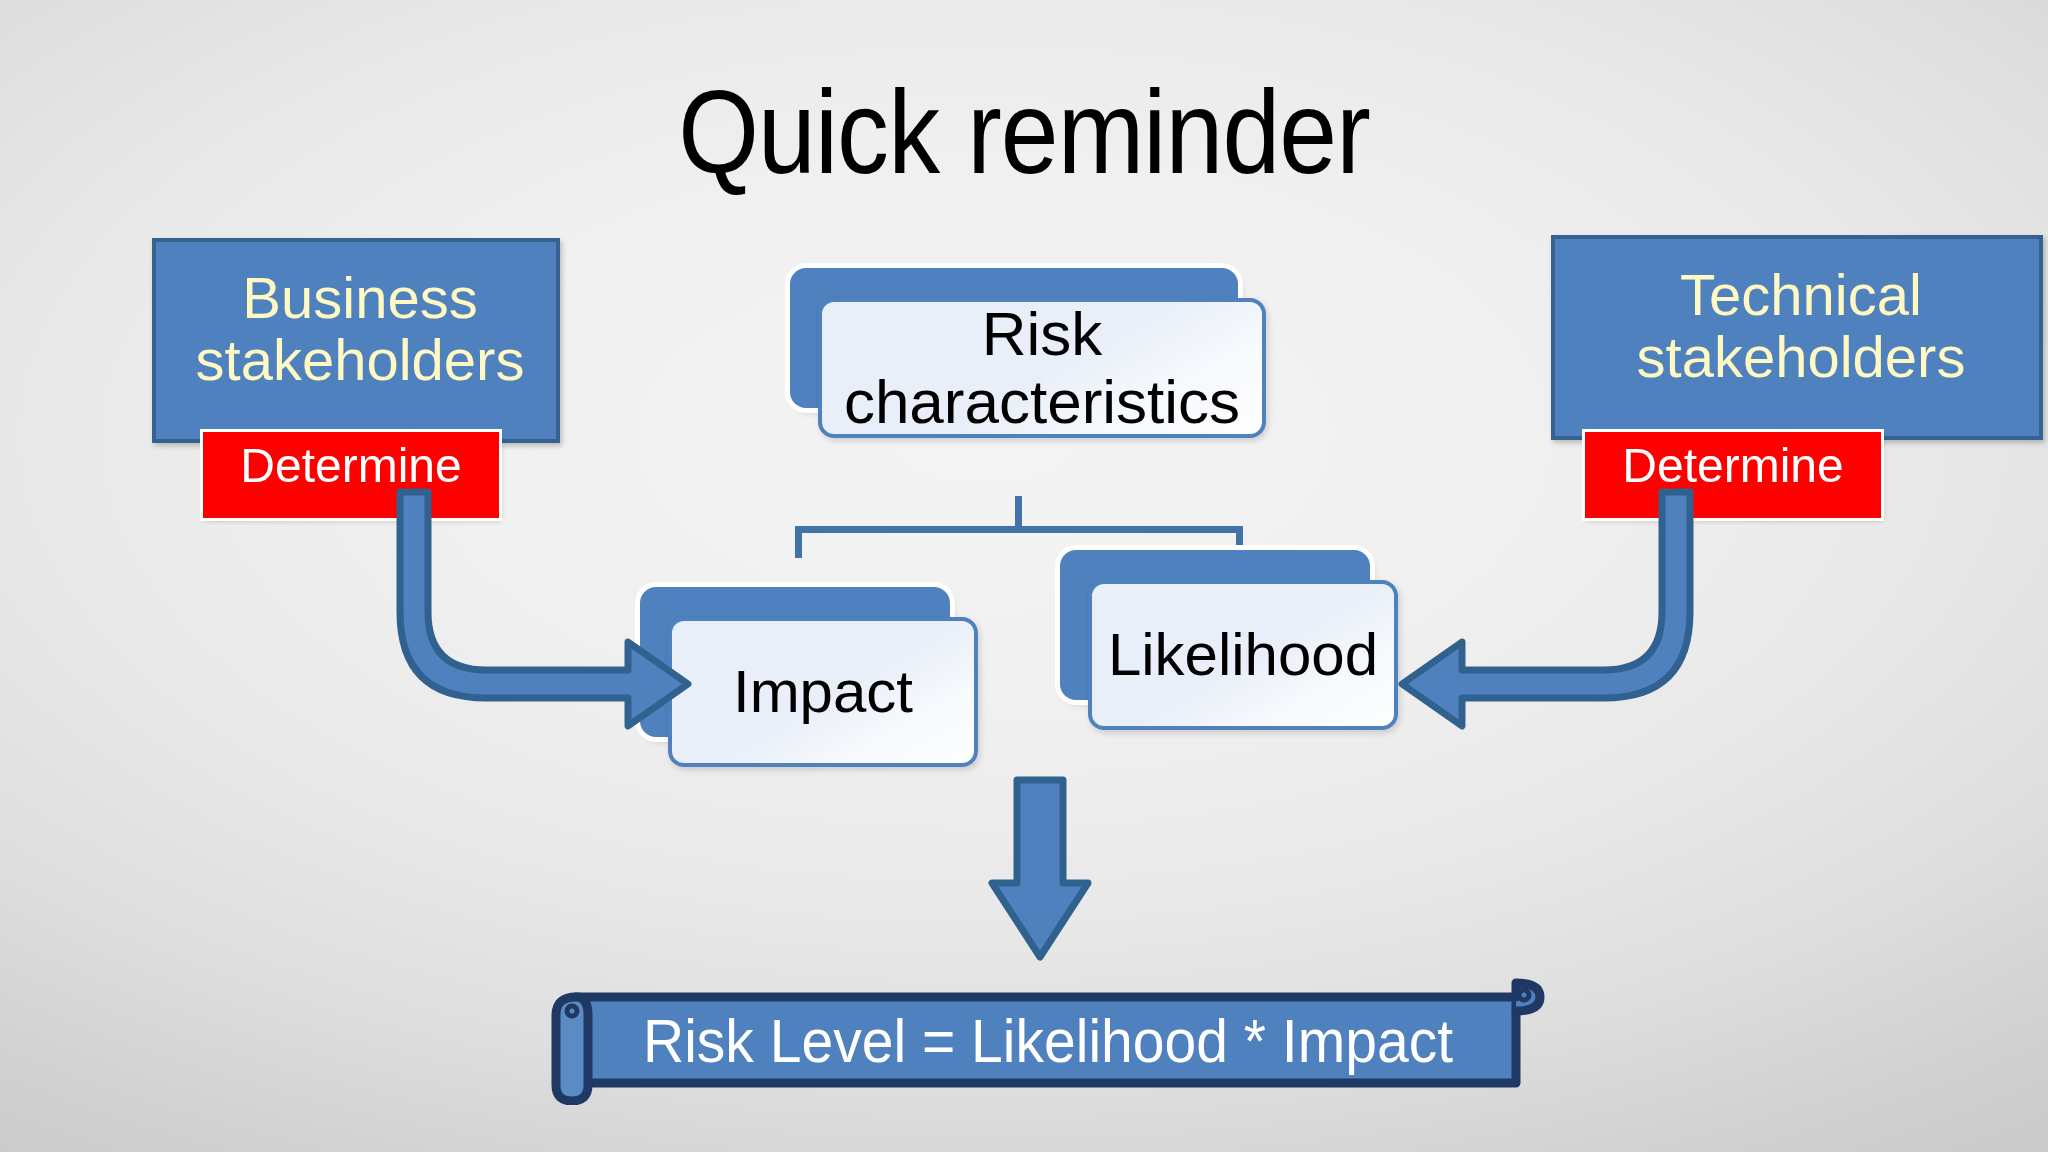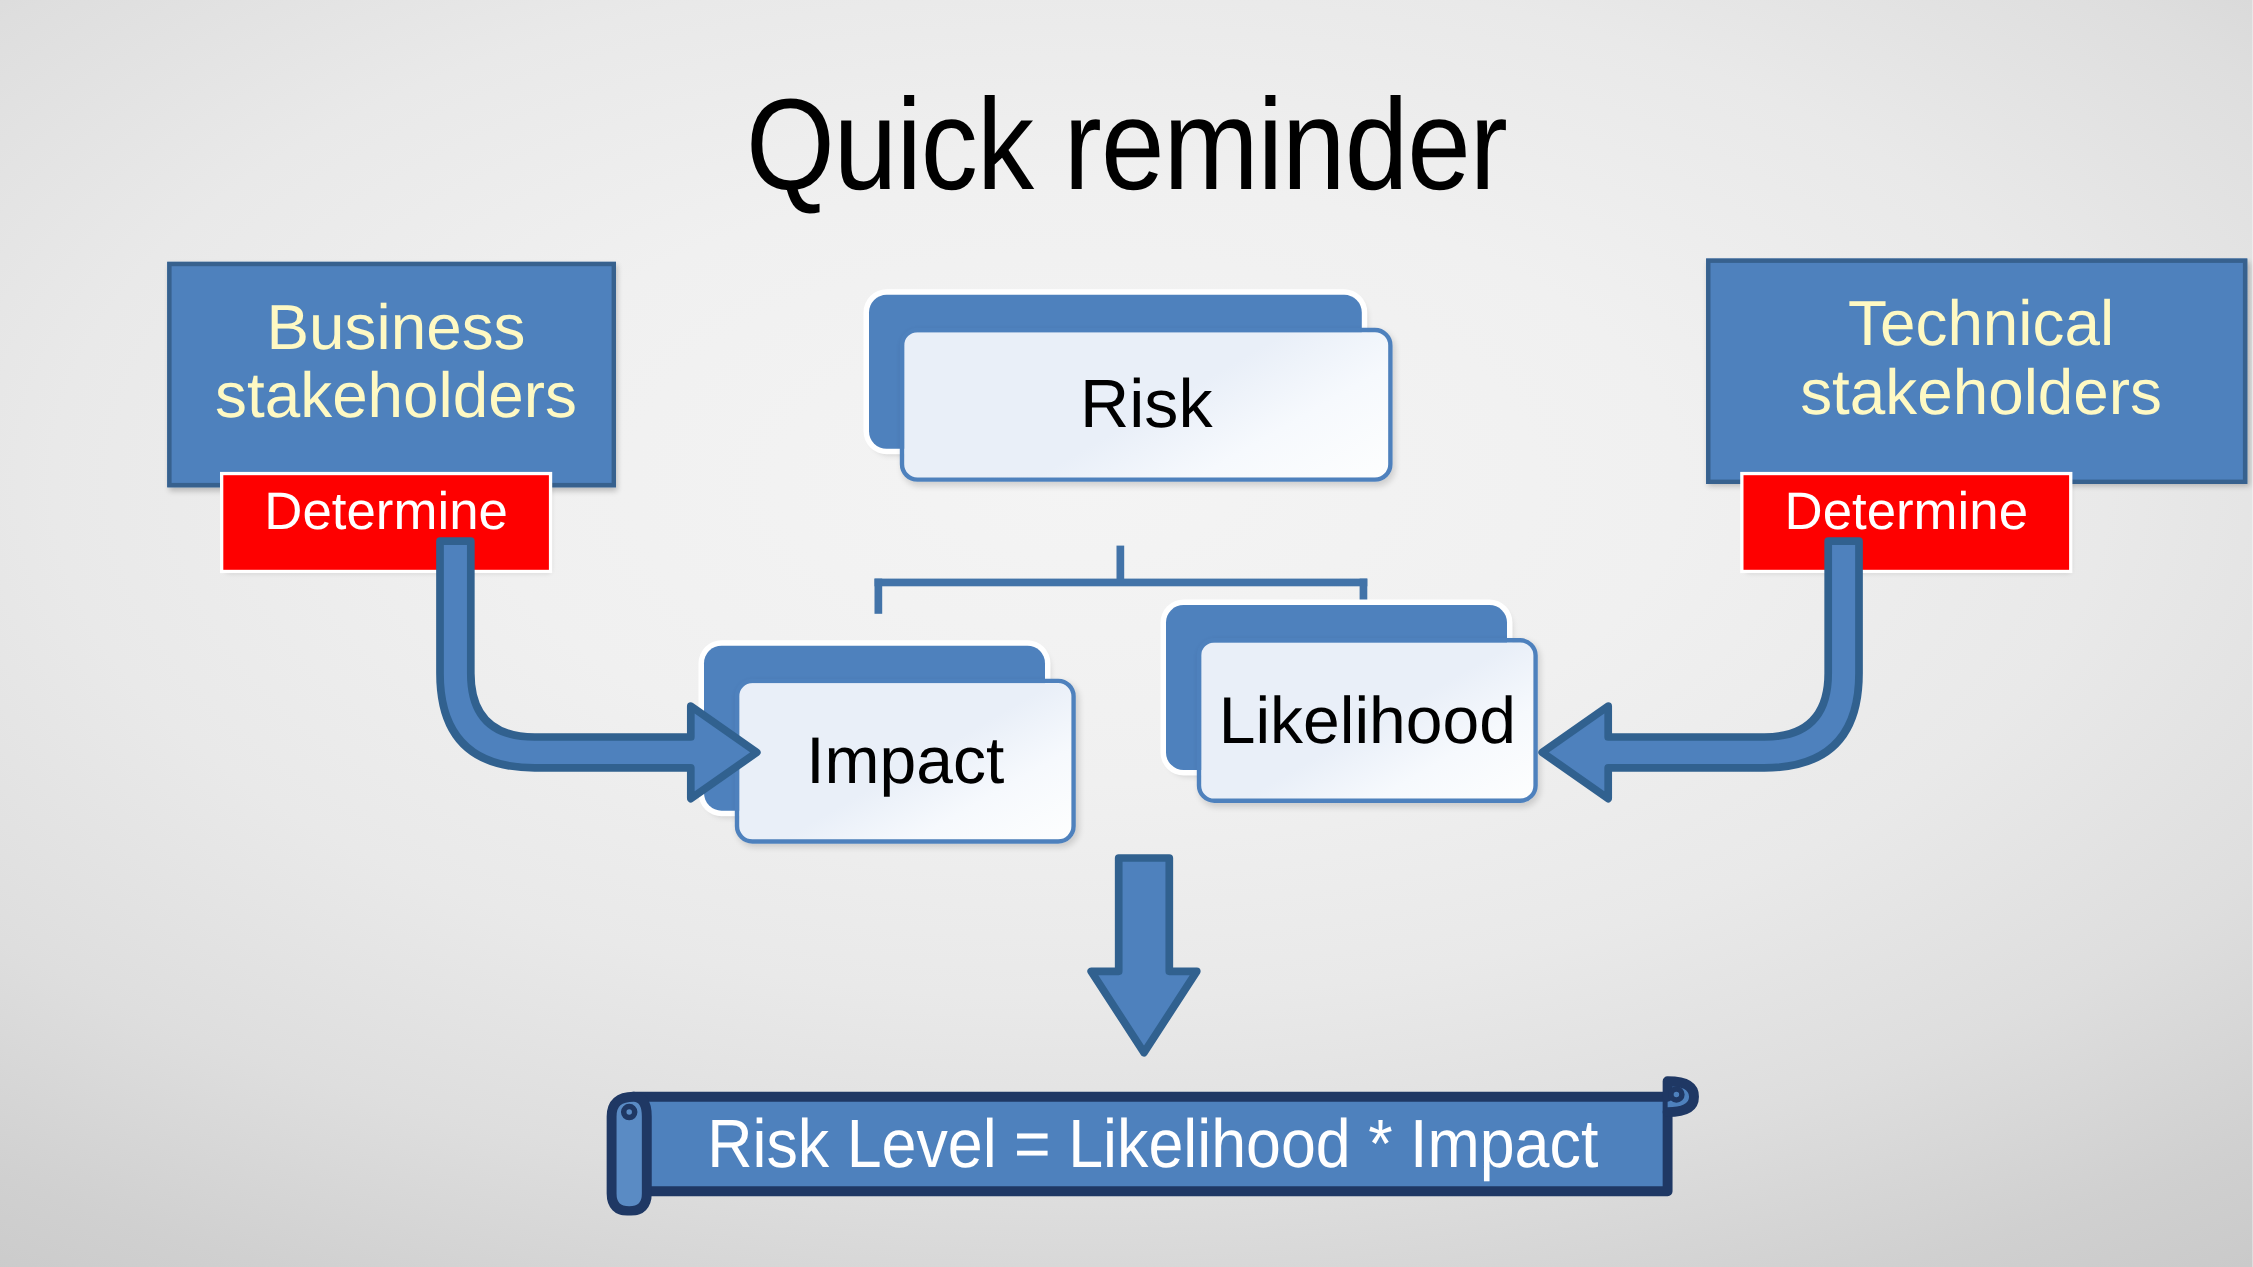--- a/index.html
+++ b/index.html
@@ -189,20 +189,21 @@
   <div id="conn-stem" class="conn"></div>
   <div id="conn-bar" class="conn"></div>
   <div id="conn-left" class="conn"></div>
   <div id="conn-right" class="conn"></div>
 
   <div id="node-risk" class="node">
     <div class="back"></div>
     <div class="front">
       <span>
         <span>Risk</span><br>
+        <span>characteristics</span>
       </span>
     </div>
   </div>
 
   <div id="node-impact" class="node">
     <div class="back"></div>
     <div class="front">Impact</div>
   </div>
 
   <div id="node-likelihood" class="node">

